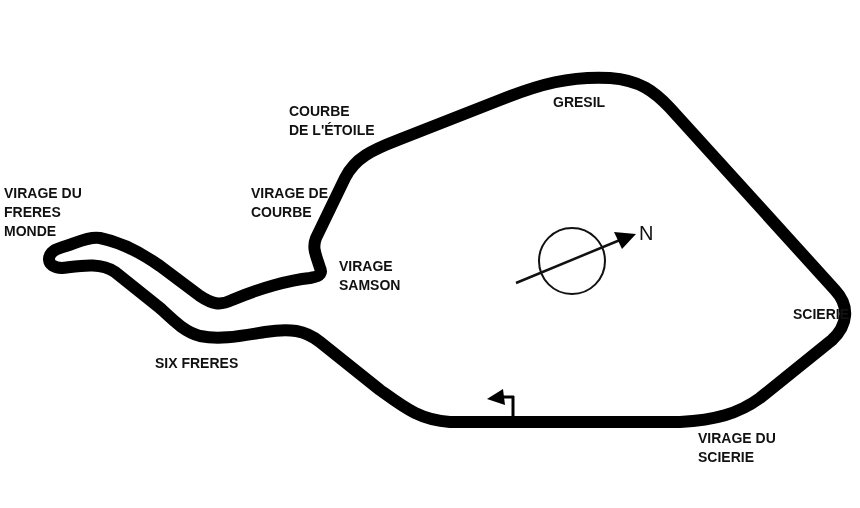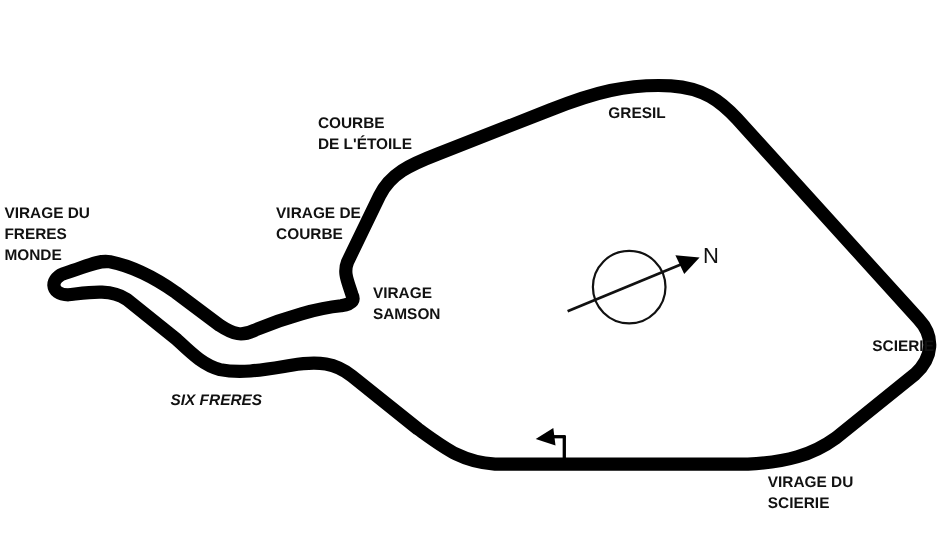--- a/index.html
+++ b/index.html
@@ -91,20 +91,20 @@
 
 <div class="label" style="left:339px; top:257px;">
   <span>VIRAGE</span>
   <span>SAMSON</span>
 </div>
 
 <div class="label" style="left:765px; top:305px;margin-left:28px;">
   <span>SCIERIE</span>
 </div>
 
-<div class="label" style="left:155px; top:354px;font-style:italic;">
+<div class="label" style="left:155px; top:354px;">
   <span>SIX FRERES</span>
 </div>
 
 <div class="label" style="left:698px; top:429px;">
   <span>VIRAGE DU</span>
   <span>SCIERIE</span>
 </div>
 
 </body></html>

